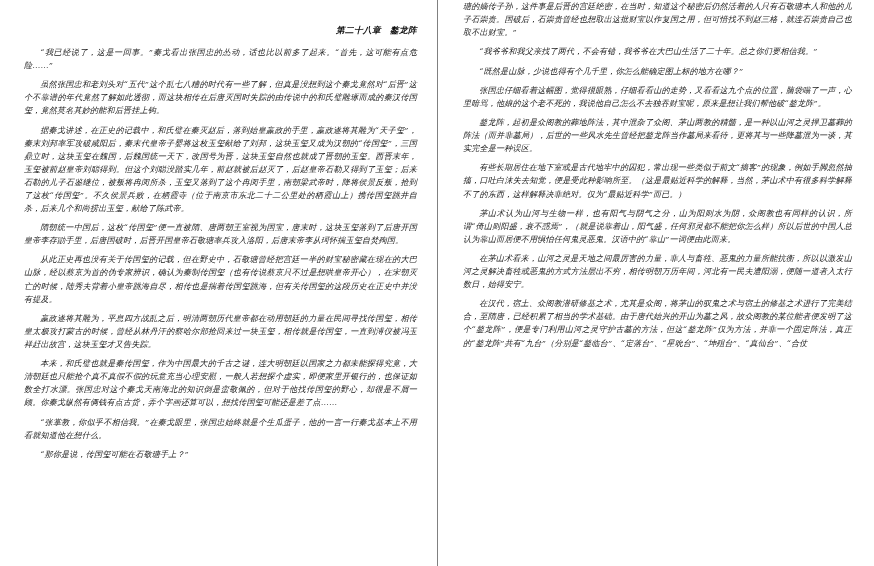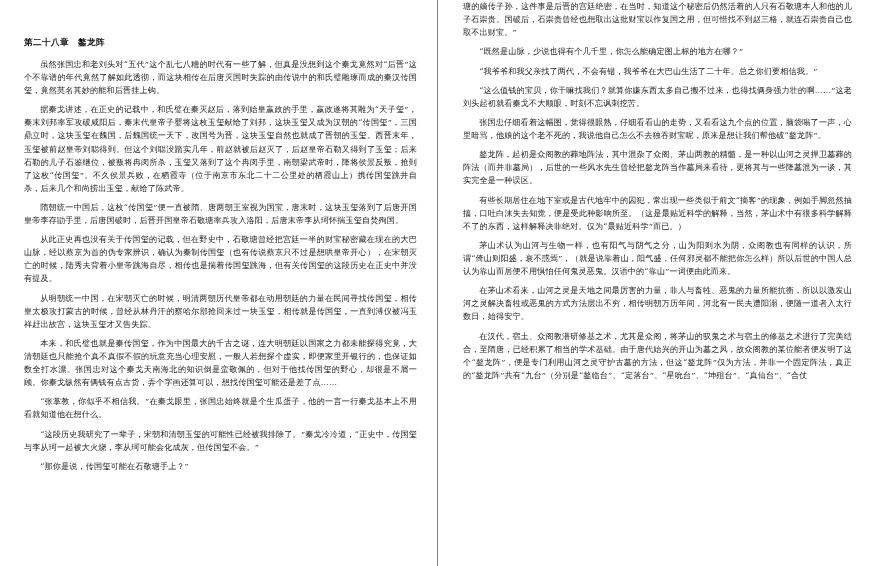--- a/index.html
+++ b/index.html
@@ -22,35 +22,36 @@
     box-sizing: border-box;
     display: flex;
     flex-direction: row;
   }
   .column {
     box-sizing: border-box;
     width: 437px;
     height: 566px;
     overflow: hidden;
     position: relative;
+    font-style: italic;
   }
   .column-left {
     padding: 0 20px 0 24px;
   }
   .column-right {
     padding: 0 22px 0 25px;
     border-left: 1px solid #808080;
   }
   .chapter-title {
-    text-align: left;
+    text-align: right;
     font-size: 8.6px;
     font-weight: bold;
     letter-spacing: 0.4px;
     margin: 0;
-    padding-top: 36px;
+    padding-top: 24px;
     padding-bottom: 10px;
     line-height: 1.4;
     color: #111111;
   }
   .para {
     font-size: 8.1px;
     line-height: 13.05px;
     text-align: justify;
     text-justify: inter-ideograph;
     text-indent: 2em;
@@ -67,36 +68,35 @@
     text-indent: 0;
   }
 </style>
 </head>
 <body>
 
 <div class="page">
 
   <div class="column column-left">
     <div class="chapter-title">第二十八章　鏊龙阵</div>
+    <p class="para">“我已经说了，这是一回事。”秦戈看出张国忠的怂动，话也比以前多了起来。“首先，这可能有点危险……”</p>
     <p class="para">虽然张国忠和老刘头对“五代”这个乱七八糟的时代有一些了解，但真是没想到这个秦戈竟然对“后晋”这个不靠谱的年代竟然了解如此透彻，而这块相传在后唐灭国时失踪的由传说中的和氏璧雕琢而成的秦汉传国玺，竟然莫名其妙的能和后晋挂上钩。</p>
     <p class="para">据秦戈讲述，在正史的记载中，和氏璧在秦灭赵后，落到始皇嬴政的手里，嬴政遂将其雕为“天子玺”，秦末刘邦率军攻破咸阳后，秦末代皇帝子婴将这枚玉玺献给了刘邦，这块玉玺又成为汉朝的“传国玺”，三国鼎立时，这块玉玺在魏国，后魏国统一天下，改国号为晋，这块玉玺自然也就成了晋朝的玉玺。西晋末年，玉玺被前赵皇帝刘聪得到。但这个刘聪没踏实几年，前赵就被后赵灭了，后赵皇帝石勒又得到了玉玺；后来石勒的儿子石鉴继位，被叛将冉闵所杀，玉玺又落到了这个冉闵手里，南朝梁武帝时，降将侯景反叛，抢到了这枚“传国玺”。不久侯景兵败，在栖霞寺（位于南京市东北二十二公里处的栖霞山上）携传国玺跳井自杀，后来几个和尚捞出玉玺，献给了陈武帝。</p>
     <p class="para">隋朝统一中国后，这枚“传国玺”便一直被隋、唐两朝王室视为国宝，唐末时，这块玉玺落到了后唐开国皇帝李存勖手里，后唐国破时，后晋开国皇帝石敬瑭率兵攻入洛阳，后唐末帝李从珂怀揣玉玺自焚殉国。</p>
     <p class="para">从此正史再也没有关于传国玺的记载，但在野史中，石敬瑭曾经把宫廷一半的财宝秘密藏在现在的大巴山脉，经以蔡京为首的伪专家辨识，确认为秦制传国玺（也有传说蔡京只不过是想哄皇帝开心），在宋朝灭亡的时候，陆秀夫背着小皇帝跳海自尽，相传也是揣着传国玺跳海，但有关传国玺的这段历史在正史中并没有提及。</p>
-    <p class="para">从明朝统一中国，在宋朝灭亡的时候，明清两朝历代皇帝都在动用朝廷的力量在民间寻找传国玺，相传皇太极攻打蒙古的时候，曾经从林丹汗的察哈尔部抢回来过一块玉玺，相传就是传国玺，一直到溥仪被冯玉祥赶出故宫，这块玉玺才又告失踪。</p>
+    <p class="para">嬴政遂将其雕为，平息四方战乱之后，明清两朝历代皇帝都在动用朝廷的力量在民间寻找传国玺，相传皇太极攻打蒙古的时候，曾经从林丹汗的察哈尔部抢回来过一块玉玺，相传就是传国玺，一直到溥仪被冯玉祥赶出故宫，这块玉玺才又告失踪。</p>
     <p class="para">本来，和氏璧也就是秦传国玺，作为中国最大的千古之谜，连大明朝廷以国家之力都未能探得究竟，大清朝廷也只能抢个真不真假不假的玩意充当心理安慰，一般人若想探个虚实，即便家里开银行的，也保证如数全打水漂。张国忠对这个秦戈天南海北的知识倒是蛮敬佩的，但对于他找传国玺的野心，却很是不屑一顾。你秦戈纵然有俩钱有点古货，弄个字画还算可以，想找传国玺可能还是差了点……</p>
     <p class="para">“张掌教，你似乎不相信我。”在秦戈眼里，张国忠始终就是个生瓜蛋子，他的一言一行秦戈基本上不用看就知道他在想什么。</p>
-    <p class="para">“这段历史我研究了一辈子，宋朝和清朝玉玺的可能性已经被我排除了。”秦戈冷冷道，“正史中，传国玺与李从珂一起被大火烧，李从珂可能会化成灰，但传国玺不会。”</p>
     <p class="para">“那你是说，传国玺可能在石敬瑭手上？”</p>
   </div>
 
   <div class="column column-right">
     <p class="para continuation">瑭的嫡传子孙，这件事是后晋的宫廷绝密，在当时，知道这个秘密后仍然活着的人只有石敬瑭本人和他的儿子石崇贵。国破后，石崇贵曾经也想取出这批财宝以作复国之用，但可惜找不到赵三格，就连石崇贵自己也取不出财宝。”</p>
+    <p class="para">“我爷爷和我父亲找了两代，不会有错，我爷爷在大巴山生活了二十年。总之你们要相信我。”</p>
     <p class="para">“既然是山脉，少说也得有个几千里，你怎么能确定图上标的地方在哪？”</p>
-    <p class="para">“我爷爷和我父亲找了两代，不会有错，我爷爷在大巴山生活了二十年。总之你们要相信我。”</p>
-    <p class="para">“这么值钱的宝贝，你干嘛找我们？就算你嫌东西太多自己搬不过来，也得找俩身强力壮的啊……”这老刘头起初就看秦戈不大顺眼，时刻不忘讽刺挖苦。</p>
     <p class="para">张国忠仔细看着这幅图，觉得很眼熟，仔细看看山的走势，又看看这九个点的位置，脑袋嗡了一声，心里暗骂，他娘的这个老不死的，我说他自己怎么不去独吞财宝呢，原来是想让我们帮他破“鏊龙阵”。</p>
     <p class="para">鏊龙阵，起初是众阁教的葬地阵法，其中混杂了众阁、茅山两教的精髓，是一种以山河之灵捍卫墓葬的阵法（而并非墓局），后世的一些风水先生曾经把鏊龙阵当作墓局来看待，更将其与一些降墓混为一谈，其实完全是一种误区。</p>
     <p class="para">有些长期居住在地下室或是古代地牢中的囚犯，常出现一些类似于前文“摘客”的现象，例如手脚忽然抽搐，口吐白沫失去知觉，便是受此种影响所至。（这是最贴近科学的解释，当然，茅山术中有很多科学解释不了的东西，这样解释决非绝对。仅为“最贴近科学”而已。）</p>
     <p class="para">茅山术认为山河与生物一样，也有阳气与阴气之分，山为阳则水为阴，众阁教也有同样的认识，所谓“倚山则阳盛，衰不惑焉”，（就是说靠着山，阳气盛，任何邪灵都不能把你怎么样）所以后世的中国人总认为靠山而居便不用惧怕任何鬼灵恶鬼。汉语中的“靠山”一词便由此而来。</p>
     <p class="para">在茅山术看来，山河之灵是天地之间最厉害的力量，非人与畜牲、恶鬼的力量所能抗衡，所以以激发山河之灵解决畜牲或恶鬼的方式方法层出不穷，相传明朝万历年间，河北有一民夫遭阳溺，便随一道者入太行数日，始得安宁。</p>
     <p class="para">在汉代，宿土、众阁教潜研修基之术，尤其是众阁，将茅山的驭鬼之术与宿土的修基之术进行了完美结合，至隋唐，已经积累了相当的学术基础。由于唐代始兴的开山为墓之风，故众阁教的某位能者便发明了这个“鏊龙阵”，便是专门利用山河之灵守护古墓的方法，但这“鏊龙阵”仅为方法，并非一个固定阵法，真正的“鏊龙阵”共有“九台”（分别是“鏊临台”、“定落台”、“星吮台”、“坤殂台”、“真仙台”、“合仗</p>
   </div>
 
 </div>
 

